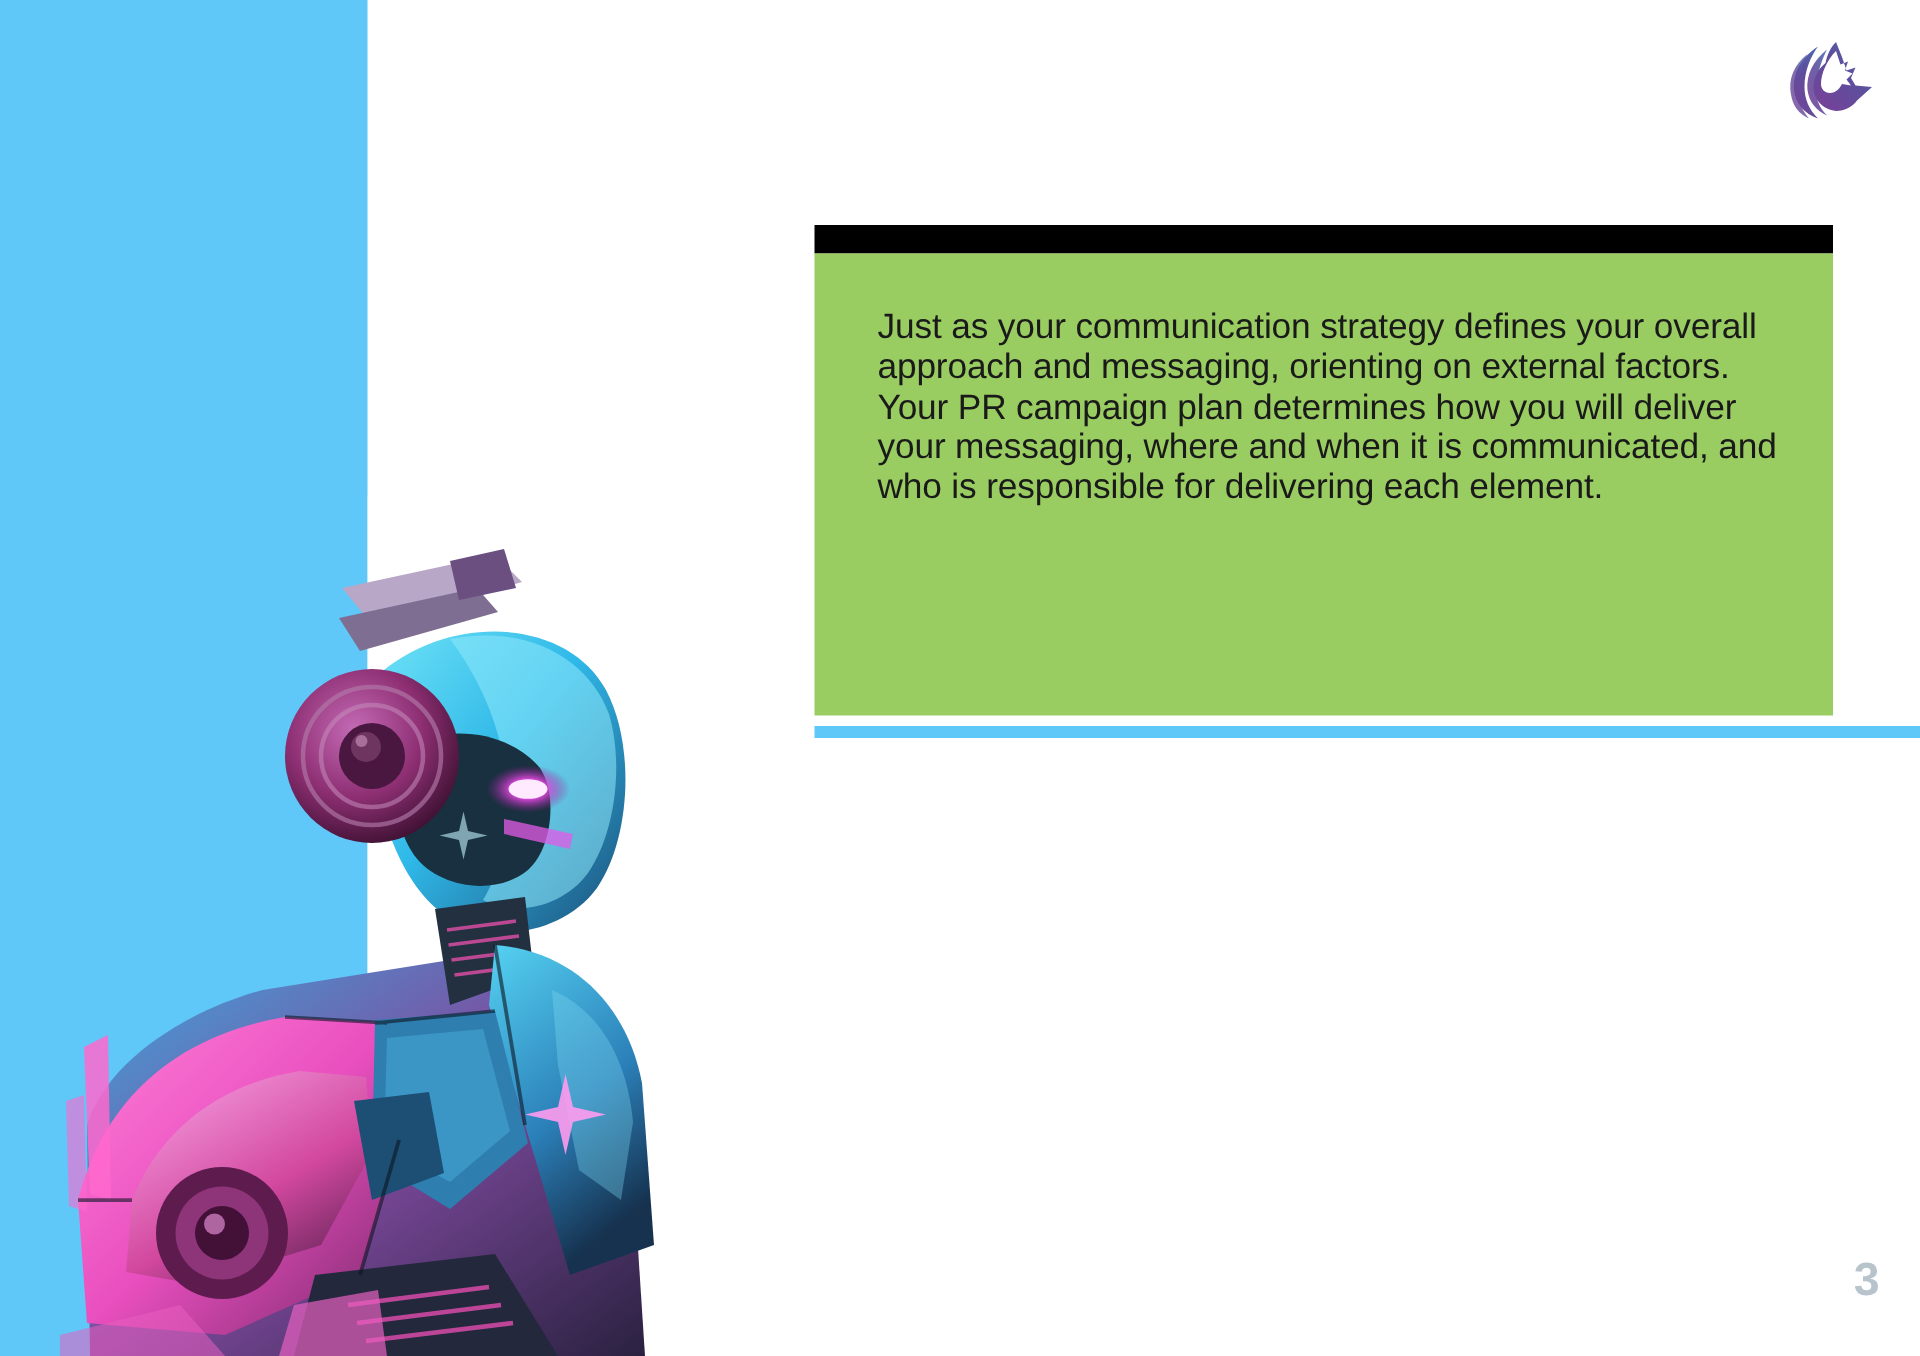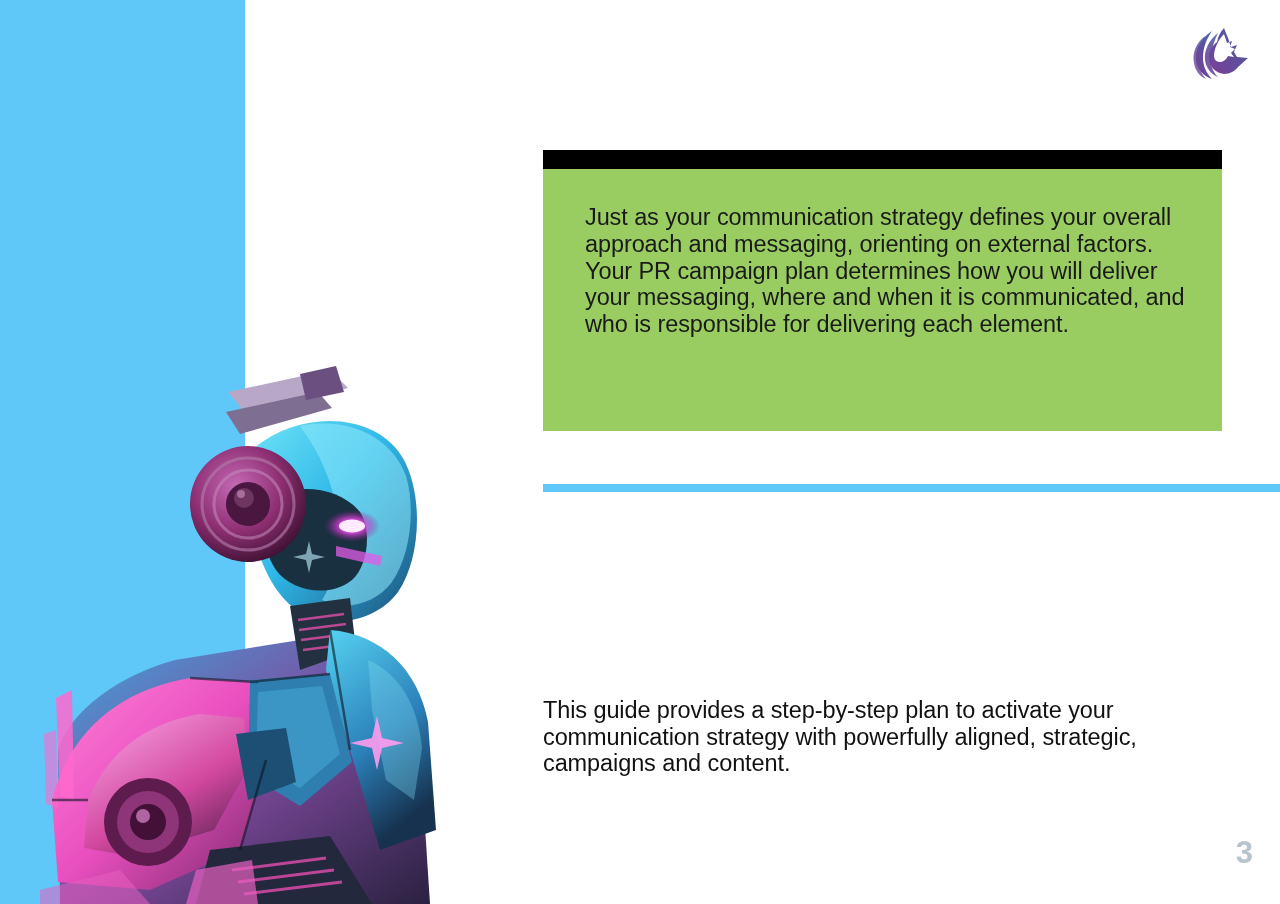--- a/index.html
+++ b/index.html
@@ -62,21 +62,21 @@
     height: 19px;
     background: #000000;
   }
 
   
   .green-box {
     position: absolute;
     left: 543px;
     top: 169px;
     width: 679px;
-    height: 262px;
+    height: 308px;
     background: #9ACD61;
   }
   .green-box-text {
     position: absolute;
     left: 42px;
     top: 35px;
     width: 608px;
     color: #1a1a1a;
     font-size: 23.5px;
     line-height: 1.14;
@@ -295,17 +295,16 @@
 
   <div class="black-bar"></div>
 
   <div class="green-box">
     <div class="green-box-text">Just as your communication strategy defines your overall approach and messaging, orienting on external factors. Your PR campaign plan determines how you will deliver your messaging, where and when it is communicated, and who is responsible for delivering each element.</div>
   </div>
 
   <div class="blue-rule"></div>
 
 
-  <div class="sub-text">This guide provides a step-by-step plan to activate your communication strategy with powerfully aligned, strategic, campaigns and content.</div>
 
   <div class="page-number">3</div>
 
 </div>
 
 </body></html>

